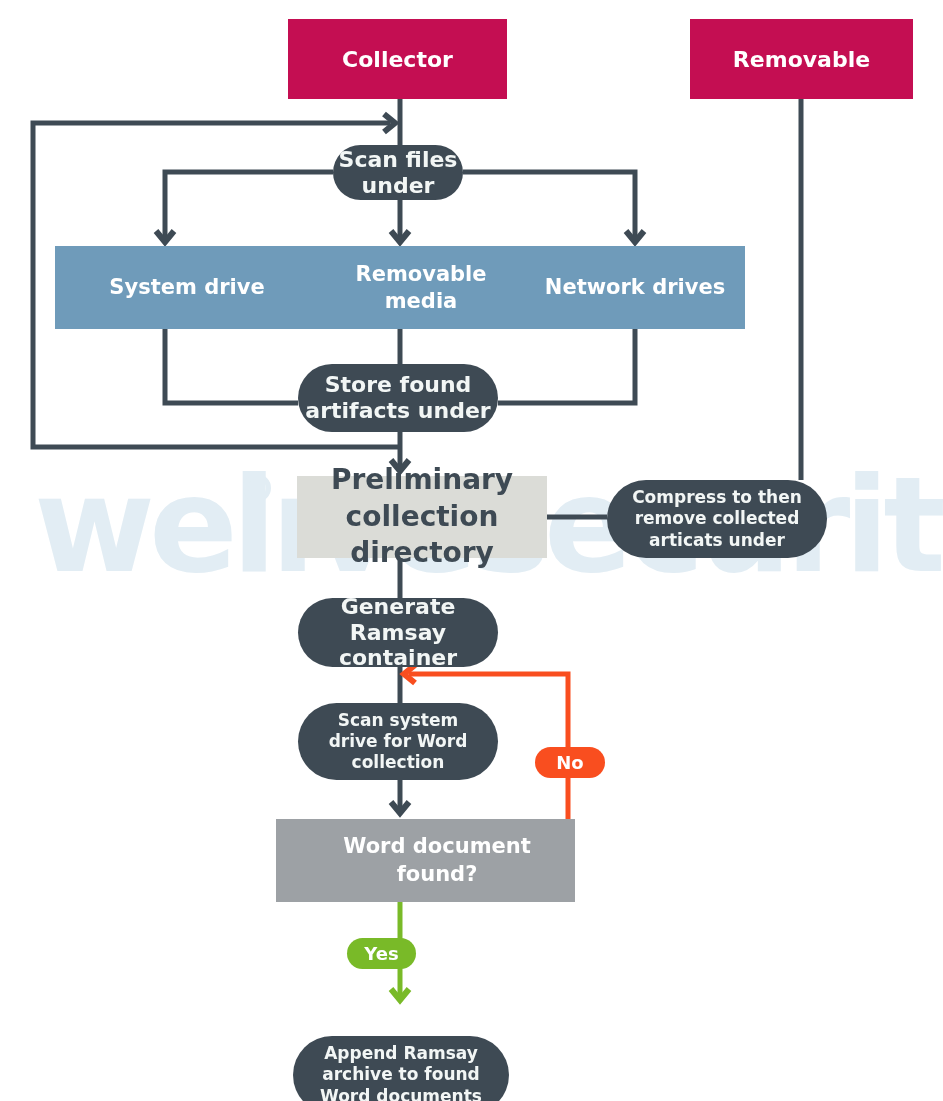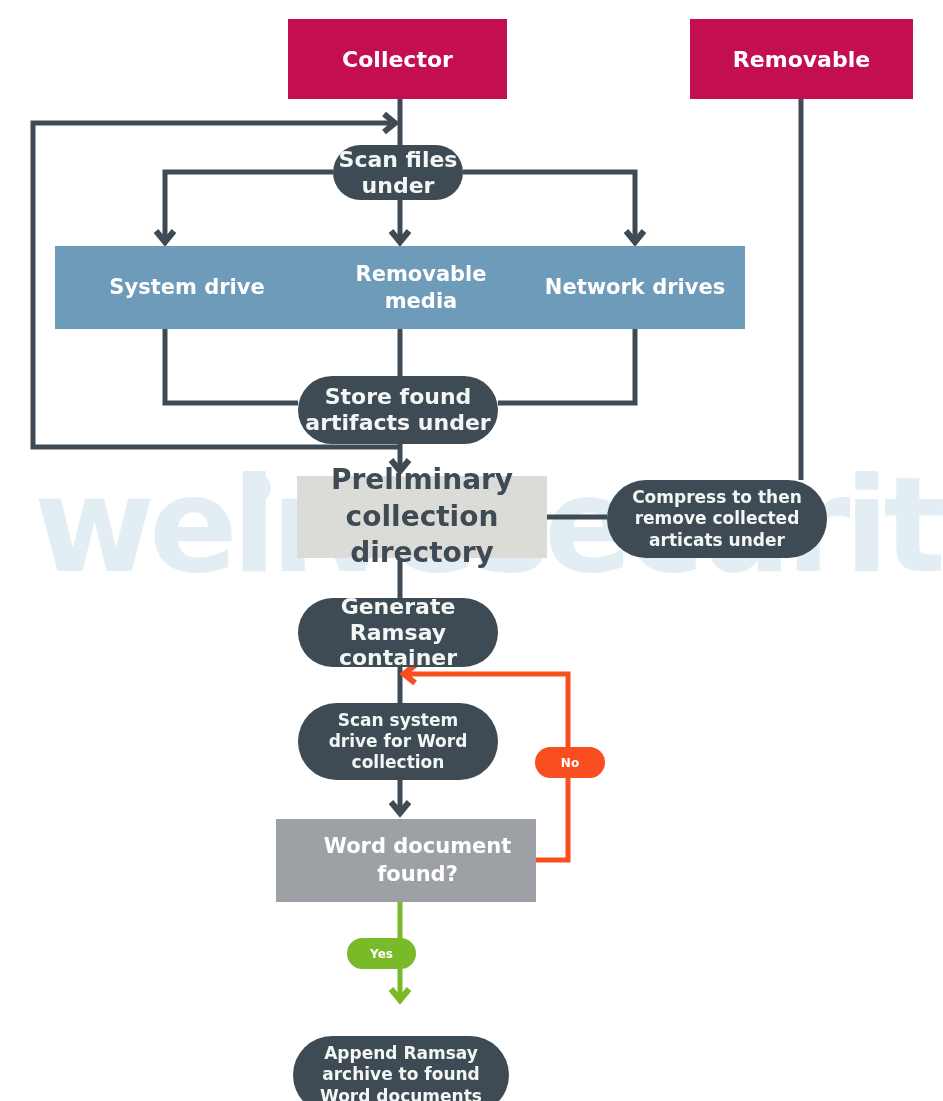--- a/index.html
+++ b/index.html
@@ -48,21 +48,21 @@
     display:flex;align-items:center;justify-content:center;
     text-align:center;white-space:pre-line;
     font-weight:bold;
   }
   .hdr{background:var(--c-header);color:var(--c-text-on-dark);font-size:22px;}
   .drive{background:var(--c-drive);color:var(--c-text-on-dark);font-size:21px;line-height:1.25;}
   .pill{background:var(--c-pill);color:#F2F6F5;border-radius:999px;font-size:22px;line-height:1.17;}
   .pill.small-text{font-size:17px;line-height:1.25;}
   .lightbox{background:var(--c-light-box);color:var(--c-text-dark);font-size:28px;line-height:1.3;margin-left:24px;}
   .decision{background:var(--c-decision);color:var(--c-text-on-dark);font-size:21px;line-height:1.3;}
-  .tag{border-radius:999px;color:var(--c-text-on-dark);font-size:12px;font-weight:bold;}
+  .tag{border-radius:999px;color:var(--c-text-on-dark);font-size:18px;font-weight:bold;}
   .tag-no{background:var(--c-no);}
   .tag-yes{background:var(--c-yes);}
 </style>
 </head>
 <body>
 
 <div id="stage">
 
   <div id="watermark">welıvesecurity</div>
   <div id="watermark-ring"></div>
@@ -102,38 +102,38 @@
   <div class="node hdr" style="left:690px;top:19px;width:223px;height:80px;">Removable</div>
 
   <div class="node pill" style="left:333px;top:145px;width:130px;height:55px;">Scan files
 under</div>
 
   <div class="node drive" style="left:55px;top:246px;width:264px;height:83px;">System drive</div>
   <div class="node drive" style="left:290px;top:246px;width:220px;height:83px;margin-left:21px;">Removable
 media</div>
   <div class="node drive" style="left:525px;top:246px;width:220px;height:83px;">Network drives</div>
 
-  <div class="node pill" style="left:298px;top:376px;width:200px;height:68px;">Store found
+  <div class="node pill" style="left:298px;top:364px;width:200px;height:68px;">Store found
 artifacts under</div>
 
   <div class="node lightbox" style="left:273px;top:476px;width:250px;height:82px;">Preliminary
 collection directory</div>
 
   <div class="node pill small-text" style="left:607px;top:480px;width:220px;height:78px;">Compress to then
 remove collected
 articats under</div>
 
   <div class="node pill" style="left:298px;top:598px;width:200px;height:69px;">Generate Ramsay
 container</div>
 
   <div class="node pill small-text" style="left:298px;top:703px;width:200px;height:77px;">Scan system
 drive for Word
 collection</div>
 
-  <div class="node decision" style="left:276px;top:819px;width:260px;height:83px;padding-left:23px;">Word document
+  <div class="node decision" style="left:276px;top:819px;width:299px;height:83px;padding-left:23px;">Word document
 found?</div>
 
   <div class="node tag tag-no" style="left:535px;top:747px;width:70px;height:31px;">No</div>
   <div class="node tag tag-yes" style="left:347px;top:938px;width:69px;height:31px;">Yes</div>
 
   <div class="node pill small-text" style="left:293px;top:1036px;width:216px;height:78px;">Append Ramsay
 archive to found
 Word documents</div>
 
 </div>

